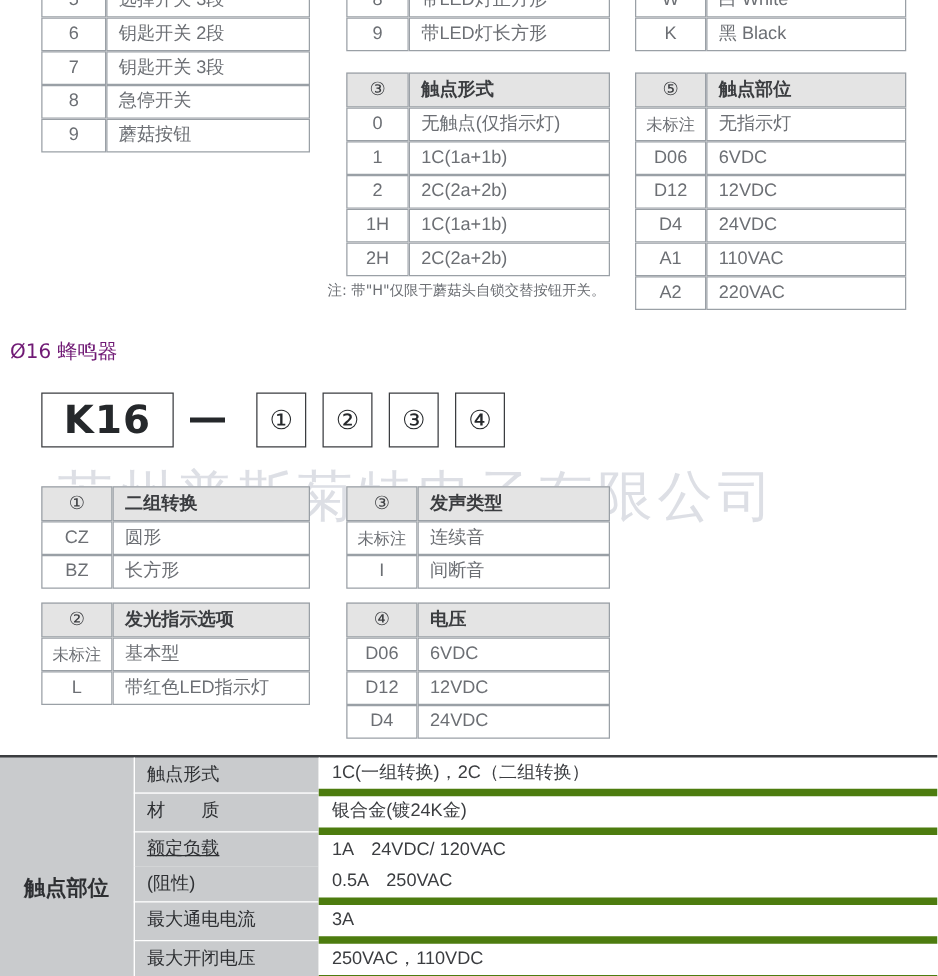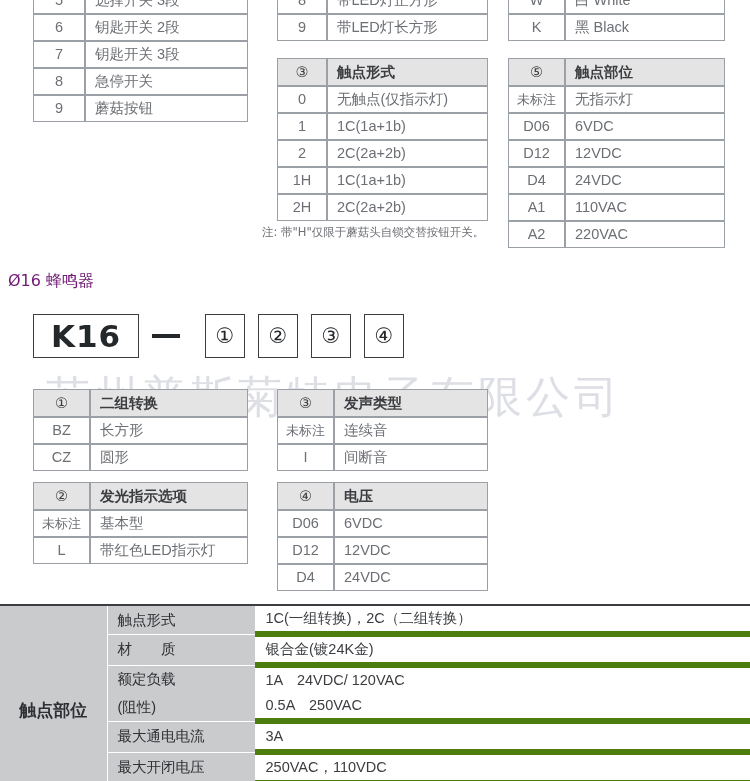--- a/index.html
+++ b/index.html
@@ -179,21 +179,21 @@
     width: 148px;
     background: #c9cbcd;
     color: #2e3033;
     border-bottom: 1px solid #ffffff;
     border-right: 1px solid #ffffff;
   }
   #contact-table .val {
     background: #ffffff;
     color: #3b3d40;
   }
-  #contact-table .lbl.nb { border-bottom: none; }
+  #contact-table .lbl.nb { border-bottom: none; text-decoration: underline; }
   #contact-table .val.nb { border-bottom: none; }
   #contact-table tr.top-rule td { border-top: 2px solid #3b3d40; }
 </style>
 </head>
 <body>
 
 <div id="watermark">苏州普斯菊特电子有限公司</div>
 
 <table class="spec-table" id="tbl-operation-type" style="left:33px; top:-13px; width:215px;">
   <colgroup>
@@ -347,26 +347,26 @@
   <colgroup>
       <col style="width:57px">
       <col style="width:158px">
     </colgroup>
   <tbody>
     <tr class="hdr">
       <td class="code">①</td>
       <td class="desc">二组转换</td>
     </tr>
     <tr>
+      <td class="code">CZ</td>
+      <td class="desc">圆形</td>
+    </tr>
+    <tr>
       <td class="code">BZ</td>
       <td class="desc">长方形</td>
-    </tr>
-    <tr>
-      <td class="code">CZ</td>
-      <td class="desc">圆形</td>
     </tr>
   </tbody>
 </table>
 
 <table class="spec-table" id="tbl-led-option" style="left:33px; top:482px; width:215px;">
   <colgroup>
       <col style="width:57px">
       <col style="width:158px">
     </colgroup>
   <tbody>

